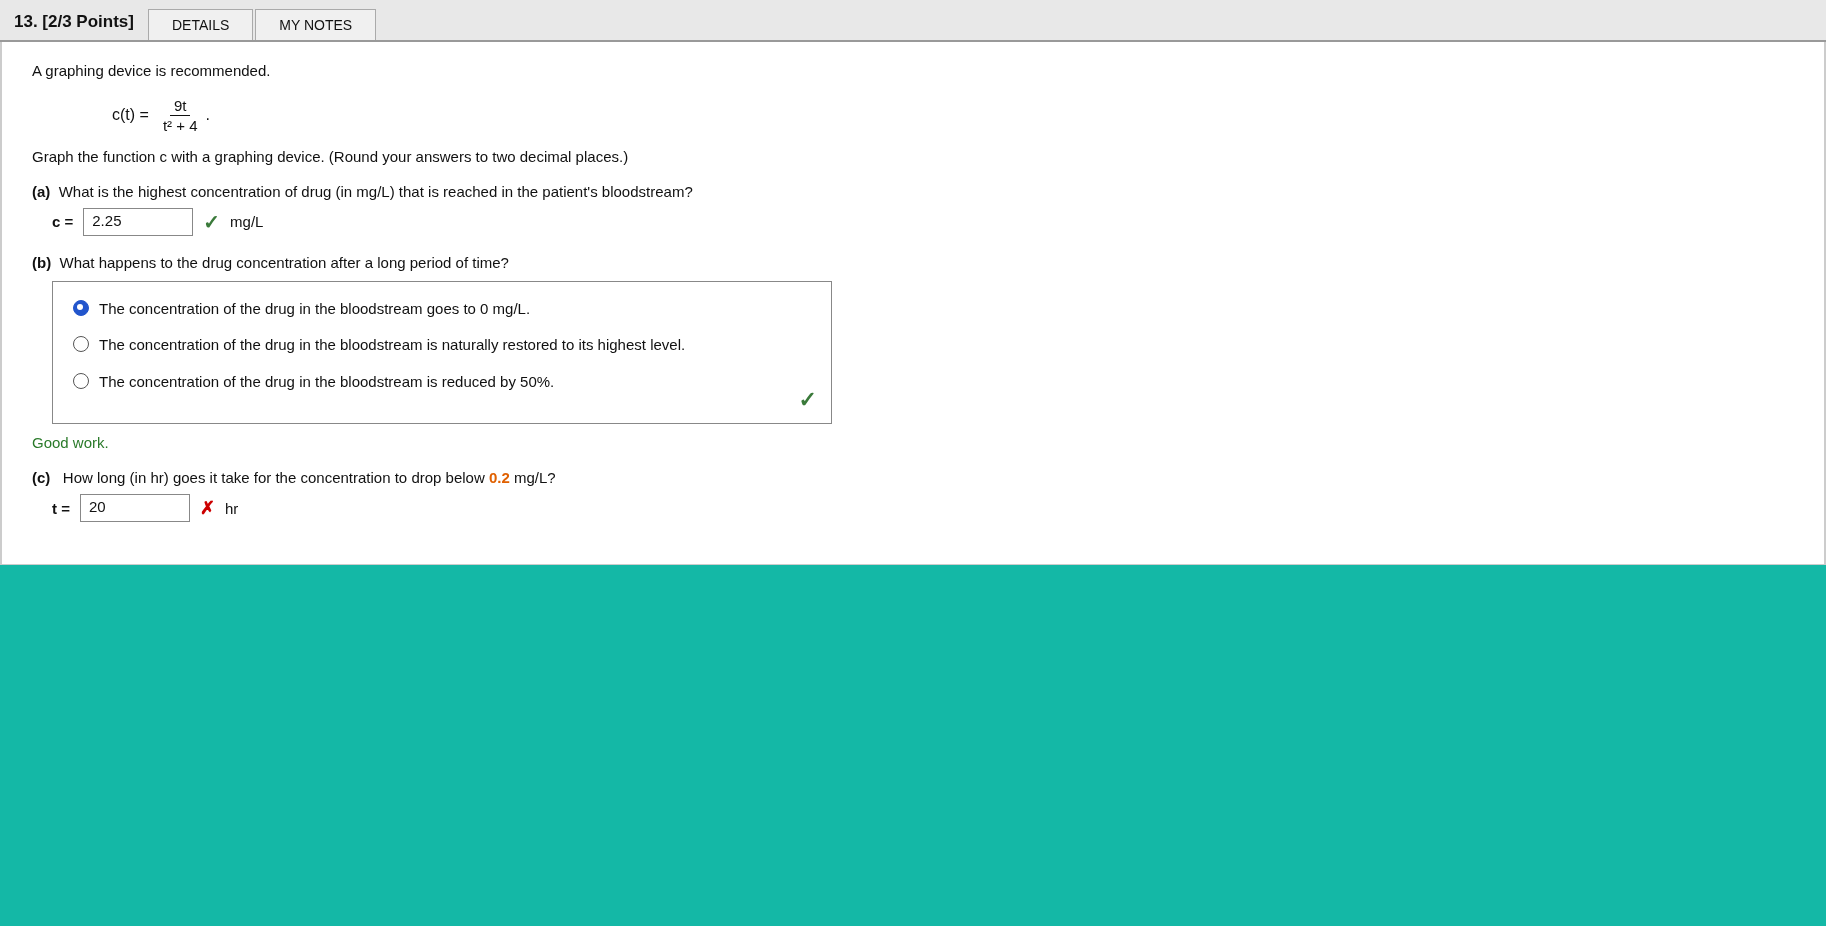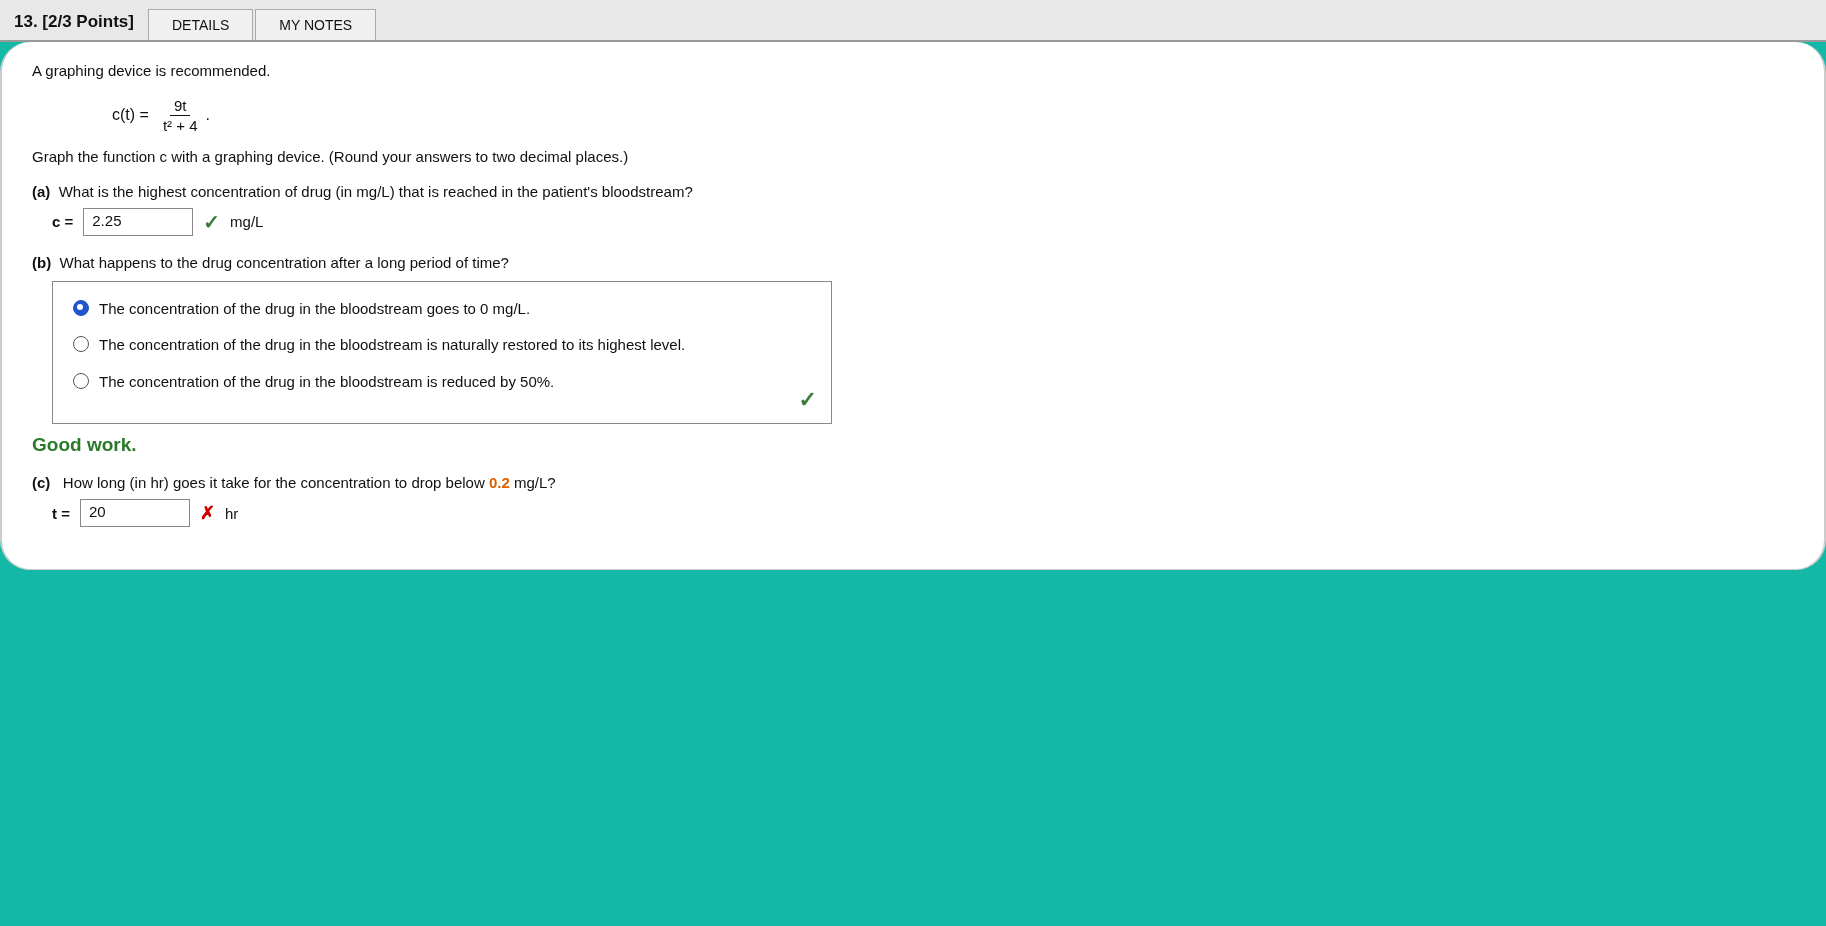--- a/index.html
+++ b/index.html
@@ -47,21 +47,20 @@
       align-self: center;
       letter-spacing: 0.5px;
     }
     .content-area {
       background: #fff;
       margin: 0;
       padding: 18px 30px 24px 30px;
       border-left: 2px solid #ccc;
       border-right: 2px solid #ccc;
       border-bottom: 1px solid #ccc;
-      border-radius: 30px;
     }
     .section-text {
       margin-bottom: 10px;
       font-size: 15px;
       line-height: 1.5;
     }
     .formula-block {
       margin: 14px 0 14px 80px;
       font-size: 16px;
     }
@@ -175,22 +174,22 @@
     .radio-group-check {
       position: absolute;
       bottom: 10px;
       right: 14px;
       color: #3a7a3a;
       font-size: 22px;
       font-weight: bold;
     }
     .good-work {
       color: #2a7a2a;
-      font-weight: bold;
-      font-size: 19px;
+      font-weight: normal;
+      font-size: 15px;
       margin: 8px 0 12px 0;
     }
     .highlight-orange {
       color: #e06000;
       font-weight: bold;
     }
   </style>
 </head>
 <body>
 

